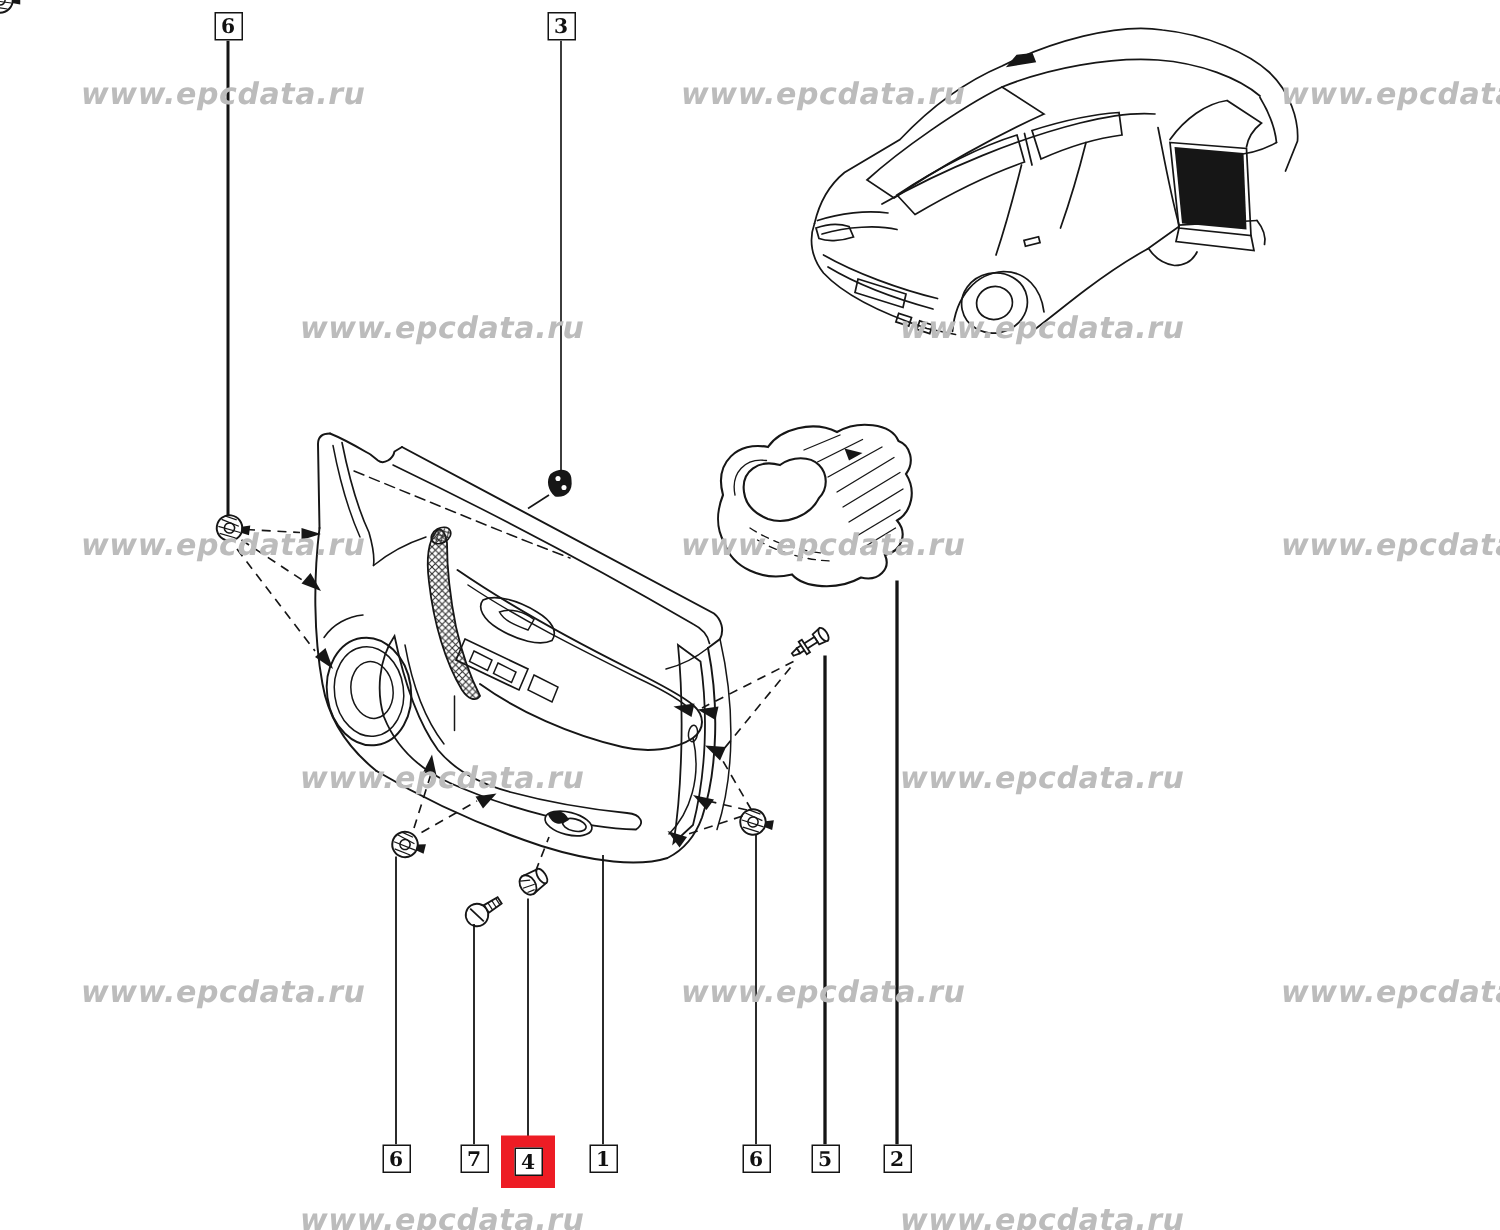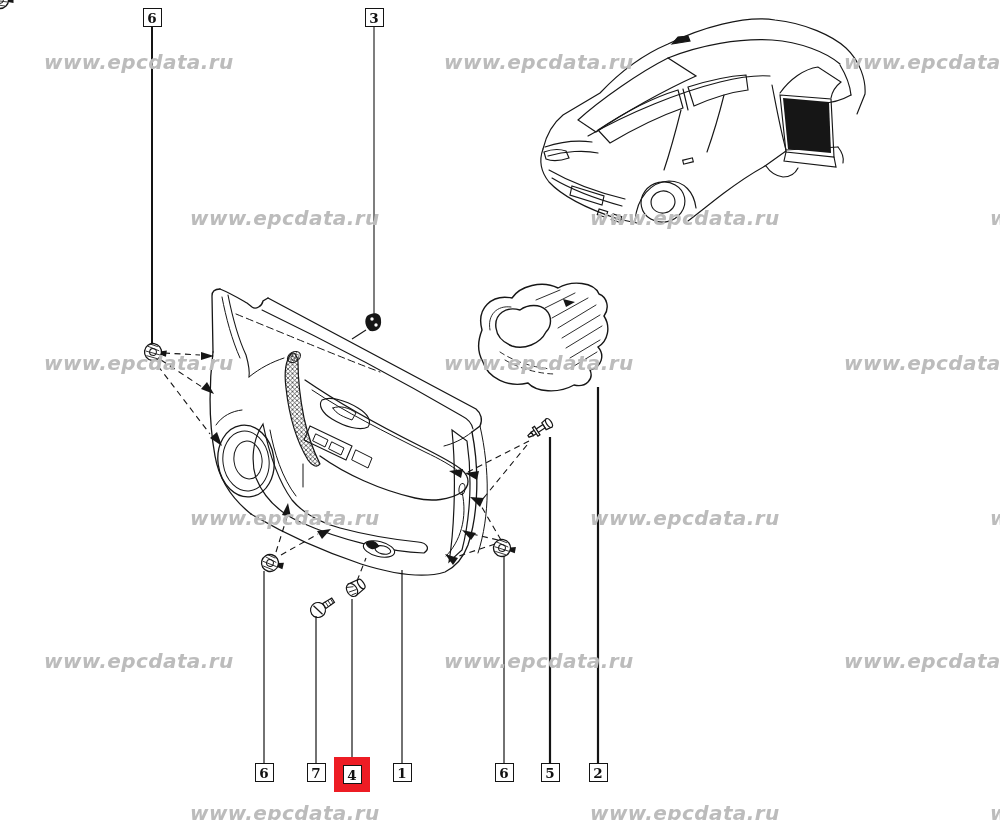--- a/index.html
+++ b/index.html
@@ -5,21 +5,21 @@
   html,body{margin:0;padding:0;background:#fff;}
   #canvas{
     position:relative;width:1000px;height:820px;background:#ffffff;
     overflow:hidden;font-family:"DejaVu Sans",sans-serif;
   }
   #art{position:absolute;left:0;top:0;}
   
   .wm{
     position:absolute;font:italic bold 20px "DejaVu Sans",sans-serif;
     letter-spacing:.4px;white-space:nowrap;line-height:20px;
-    user-select:none;pointer-events:none;
+    user-select:none;pointer-events:none;margin-left:10px;
   }
   
   .callout{
     position:absolute;width:19px;height:19px;background:#fff;
     border:1.6px solid #141414;box-sizing:border-box;
     display:flex;align-items:center;justify-content:center;
     font:bold 13.5px "DejaVu Serif",serif;color:#111;
     cursor:pointer;
   }
   .hl{

